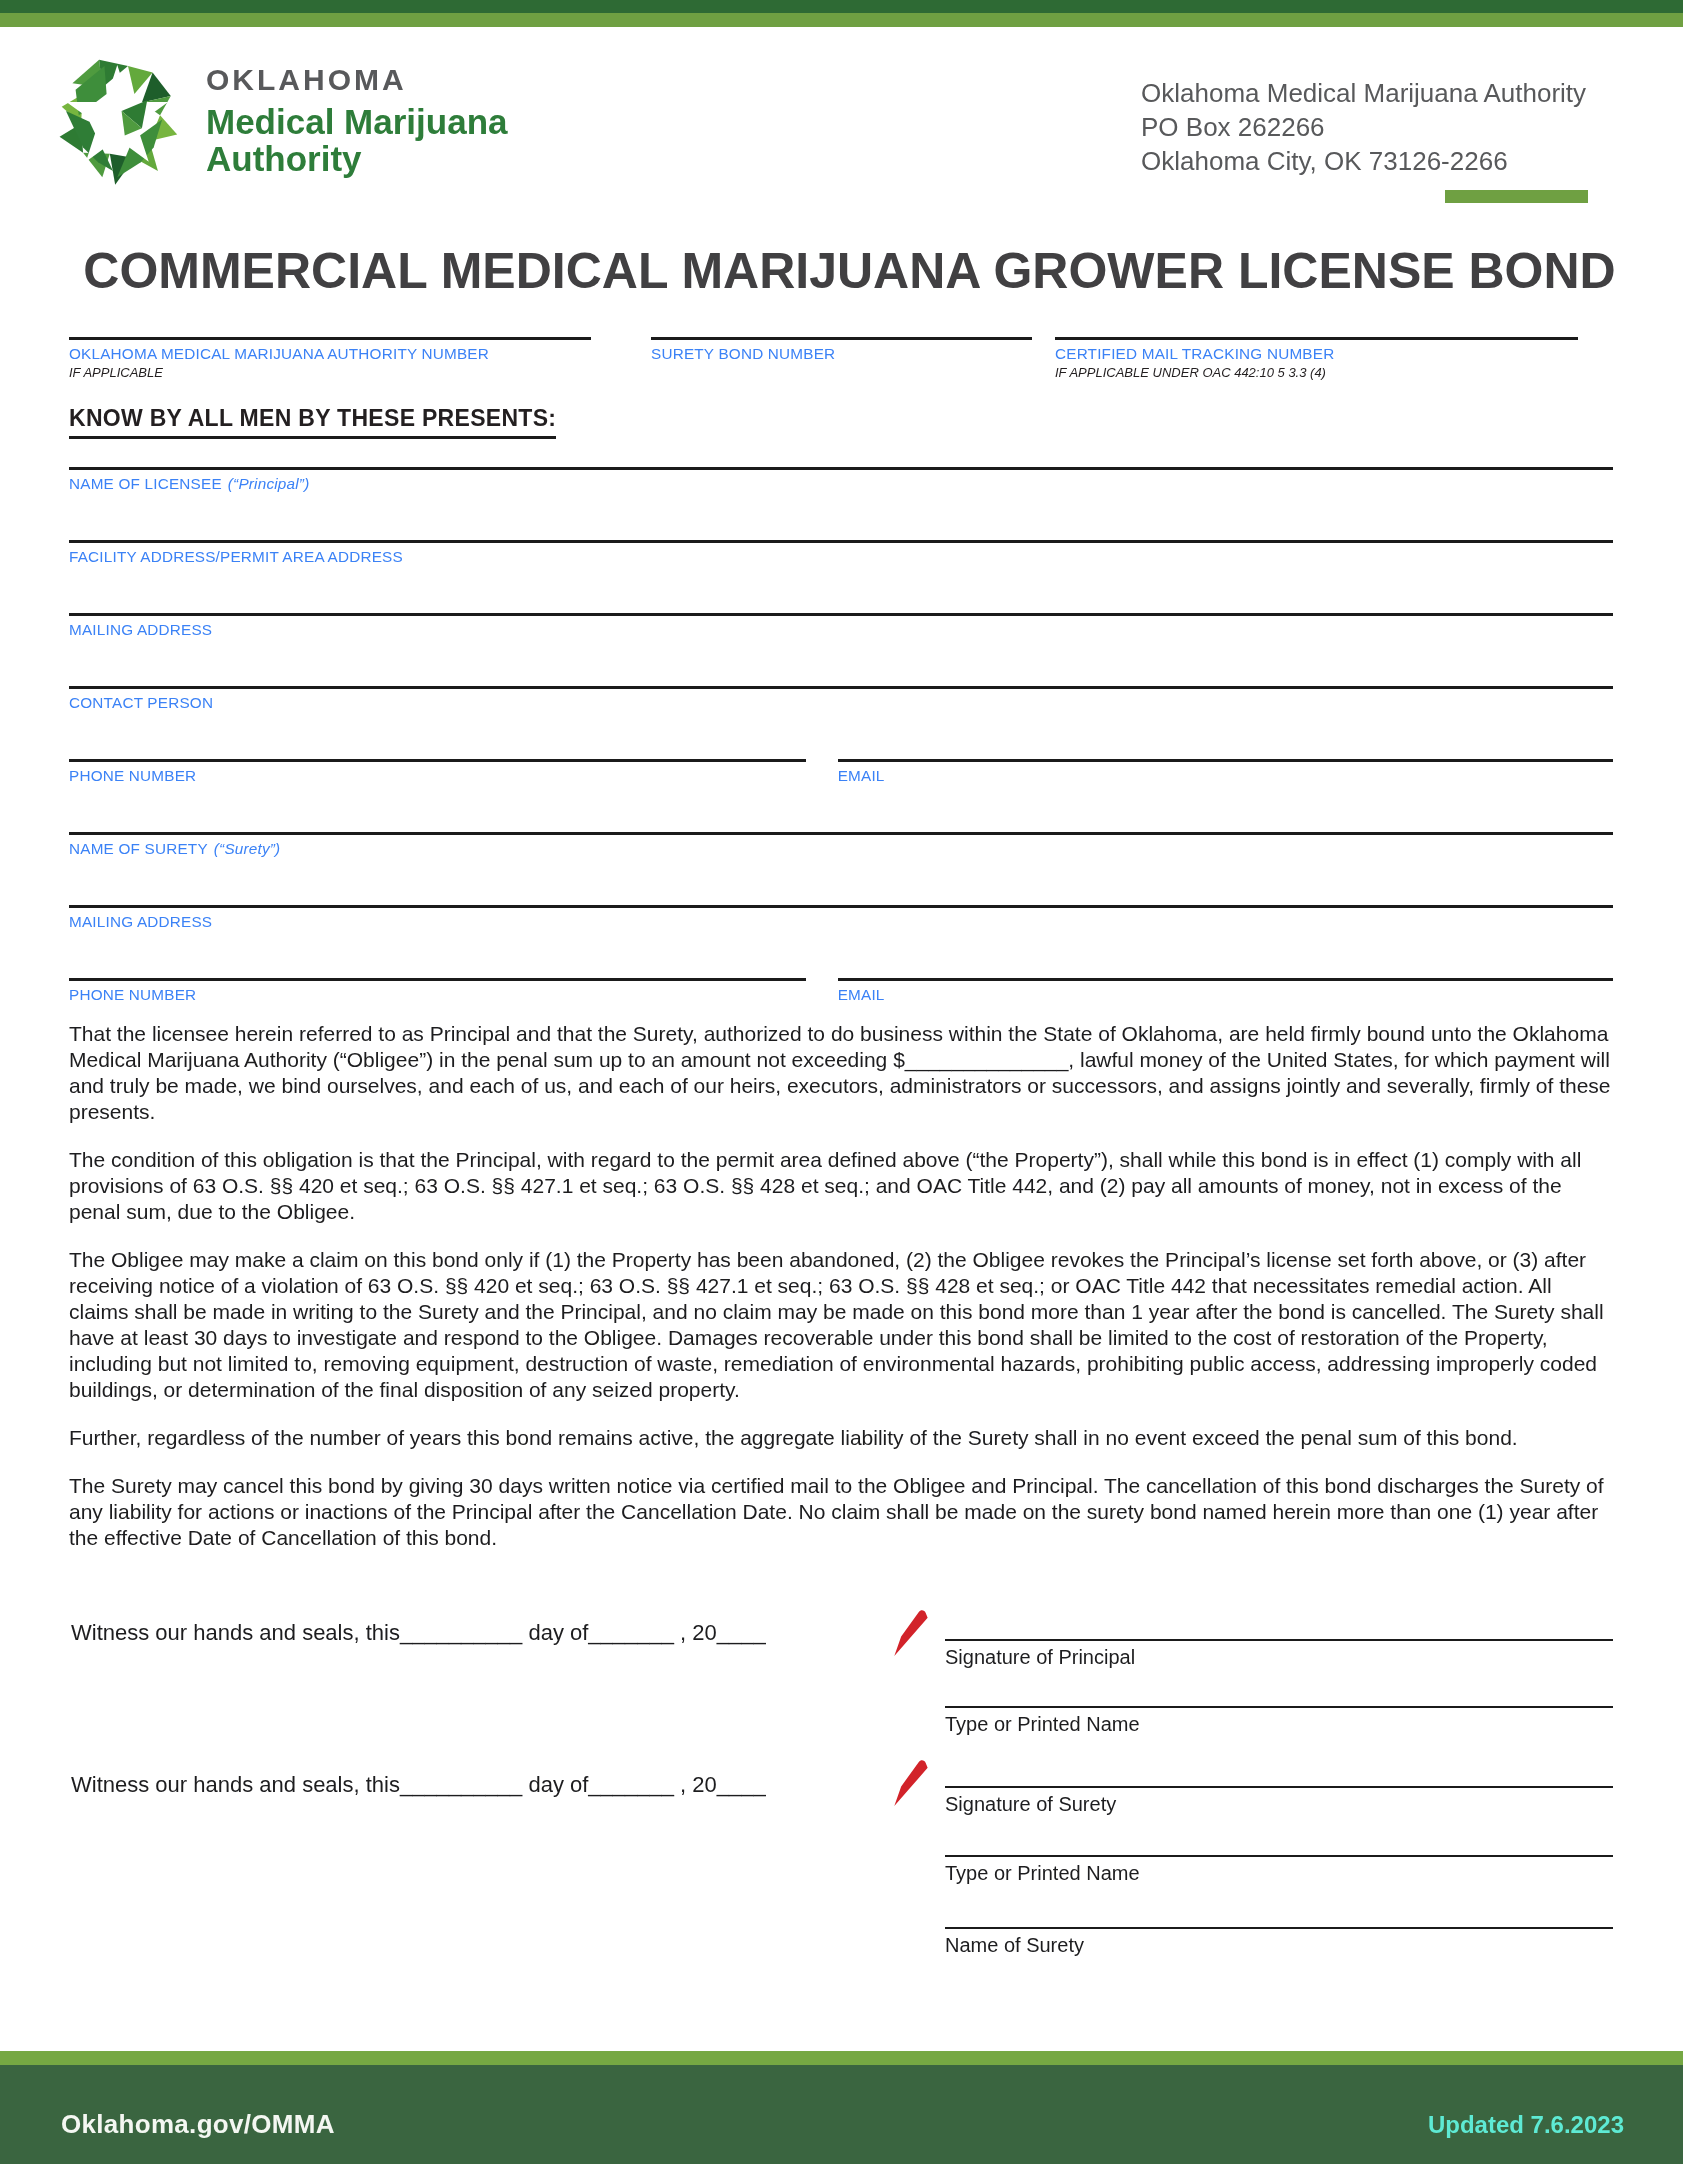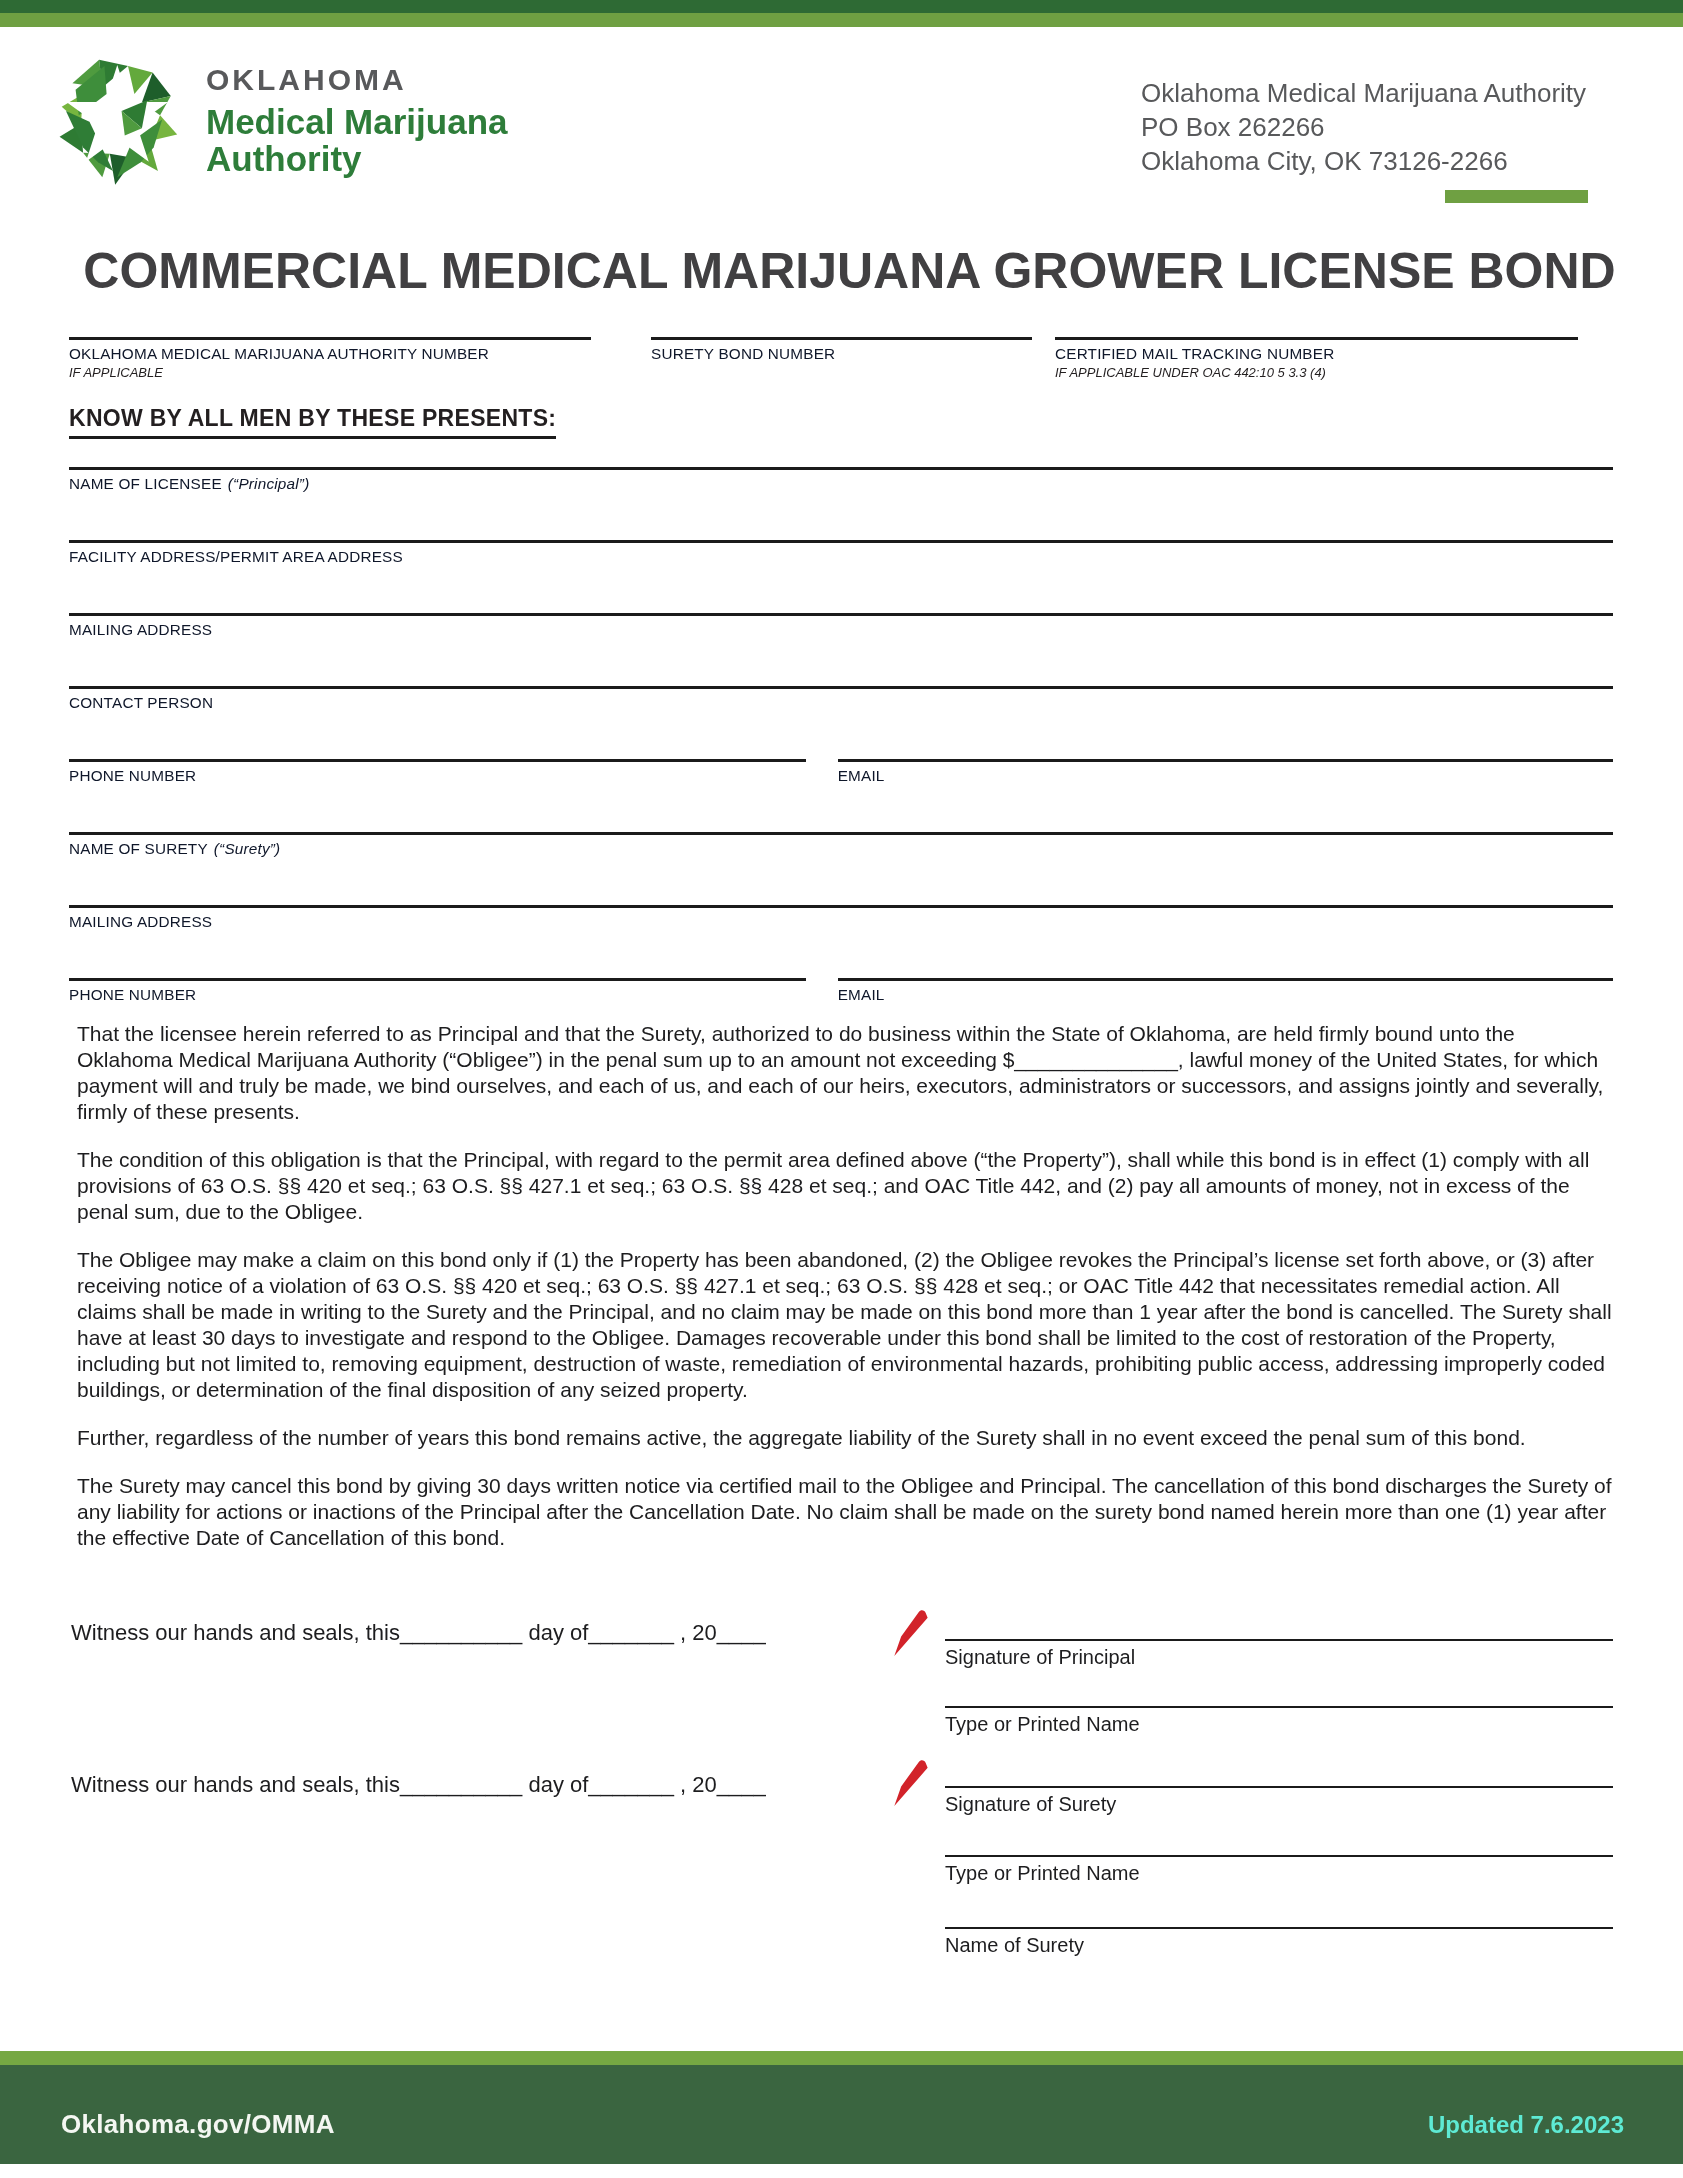--- a/index.html
+++ b/index.html
@@ -20,21 +20,21 @@
   .accent-bar{position:absolute;left:1445px;top:190px;width:143px;height:13px;background:#6fa042;}
 
   .title{
     position:absolute;left:0;top:242px;width:1683px;text-align:center;
     font-size:50px;font-weight:bold;color:#414042;letter-spacing:0px;white-space:nowrap;margin-left:8px;
   }
 
   .content{position:absolute;left:69px;top:327px;width:1544px;}
 
   .rule{height:0;border-bottom:3px solid #1b1b1b;}
-  .flabel{font-size:15.3px;line-height:20px;margin-top:4px;letter-spacing:0.2px;color:#0f172a;}
+  .flabel{font-size:15.3px;line-height:20px;margin-top:4px;letter-spacing:0.2px;color:#3b82f6;}
   .fnote{font-size:13px;line-height:16px;font-style:italic;margin-top:1px;}
   .it{font-style:italic;margin-left:6px;}
 
   .trio{display:flex;margin-top:10px;}
   .tcol1{width:522px;}
   .tcol2{width:381px;margin-left:60px;}
   .tcol3{width:523px;margin-left:23px;}
 
   .know-heading{margin-top:24px;}
   .know-heading span{
@@ -42,21 +42,21 @@
     border-bottom:3px solid #1b1b1b;padding-bottom:4px;
   }
 
   .frow{margin-top:46px;}
   .frow-first{margin-top:28px;}
   .frow2{display:flex;margin-top:46px;gap:12px;}
   .fcell-l{width:743px;}
   .fcell-r{width:782px;margin-left:20px;}
 
   .paras{margin-top:16px;}
-  .para{font-size:21px;line-height:26px;margin:0 0 22px 8px;color:#1d1d1f;}
+  .para{font-size:21px;line-height:26px;margin:0 0 22px 0;color:#1d1d1f;}
 
   .sigarea{position:relative;margin-top:51px;height:396px;}
   .witness{position:absolute;left:2px;font-size:22px;color:#1d1d1f;white-space:nowrap;}
   .w1{top:18px;}
   .w2{top:170px;}
   .pen{position:absolute;width:38px;height:51px;}
   .pen1{left:822px;top:6px;}
   .pen2{left:822px;top:156px;}
   .sigline{position:absolute;left:876px;width:668px;border-top:2.5px solid #1b1b1b;}
   .siglabel{position:absolute;left:876px;font-size:20px;color:#1d1d1f;}

